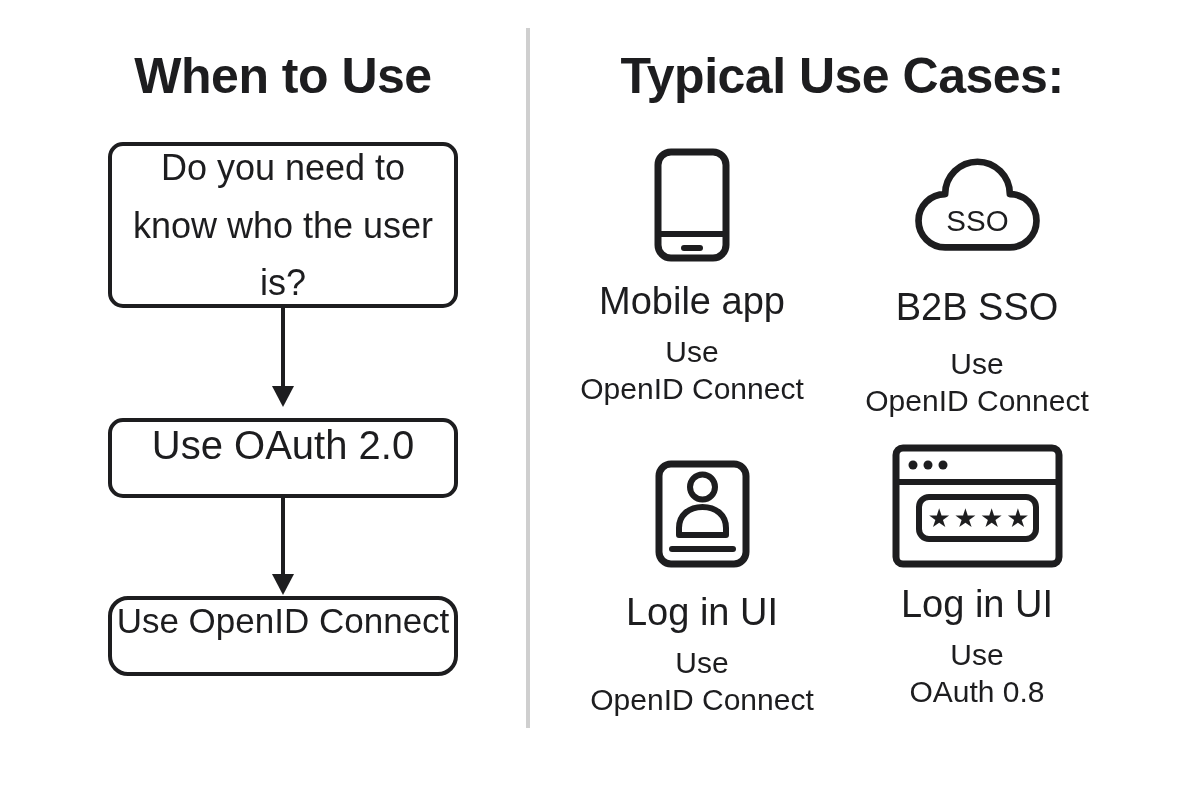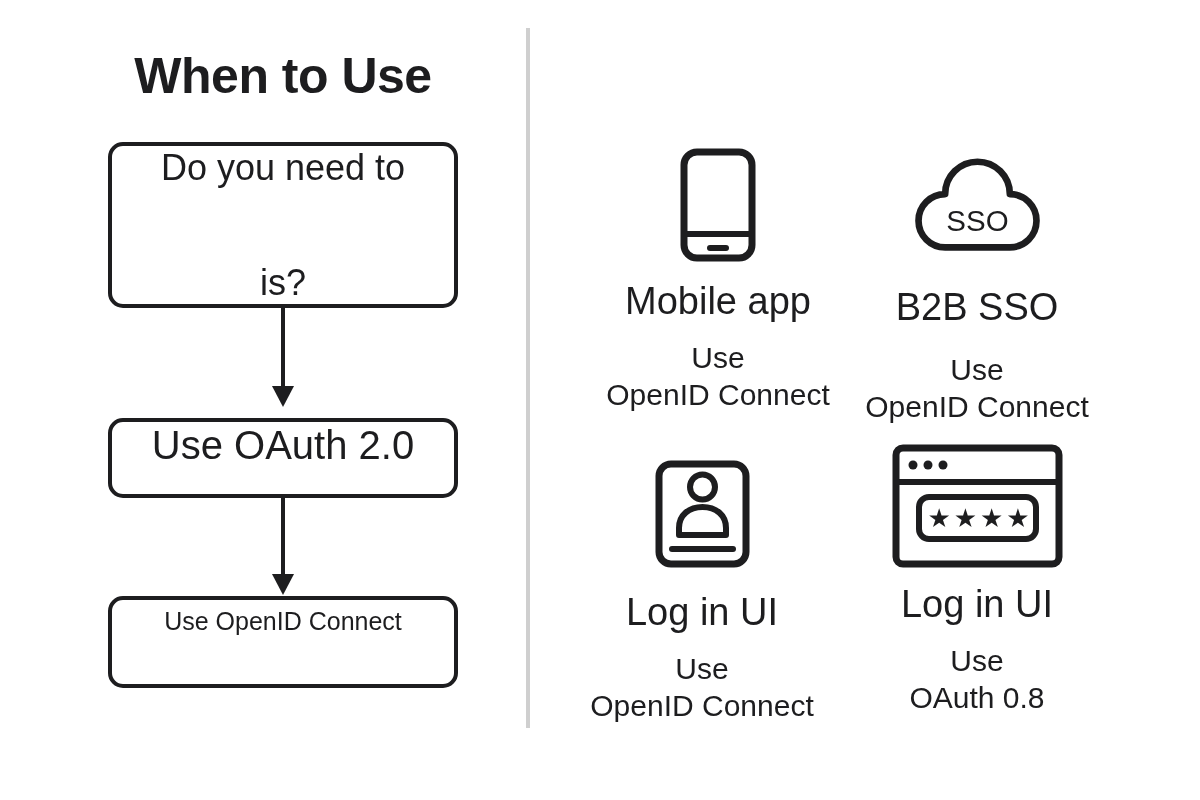--- a/index.html
+++ b/index.html
@@ -29,91 +29,93 @@
     border:4px solid var(--ink,#1d1d1f);
     border-radius:15px;
     background:var(--background,#fff);
     display:flex; flex-direction:column;
     align-items:center; justify-content:space-between;
     text-align:center;
     font-weight:500;
   }
   .box-question { top:142px; height:166px; font-size:36px; line-height:43px; }
   .box-oauth    { top:418px; height:80px;  font-size:40px; line-height:46px; }
-  .box-oidc     { top:596px; height:92px;  font-size:25px; line-height:42px; }
+  .box-oidc     { top:596px; height:80px;  font-size:35px; line-height:42px;border-radius:20px; }
 
   .flow-arrow { position:absolute; left:271px; width:24px; height:100px; }
   .arrow-1 { top:308px; }
   .arrow-2 { top:498px; }
 
   
   .divider {
     position:absolute;
     left:526px; top:28px;
     width:4px; height:700px;
     background:var(--divider,#cfcfcf);
   }
 
   
   .cell {
     position:absolute;
     width:280px;
     display:flex; flex-direction:column; align-items:center;
     text-align:center;
   }
-  .cell-r1c1 { left:578px; top:143px; }
+  .cell-r1c1 { left:552px; top:143px; }
   .cell-r1c2 { left:837px; top:143px;gap:6px; }
   .cell-r2c1 { left:562px; top:442px; }
   .cell-r2c2 { left:837px; top:442px; }
 
   .icon-wrap {
     display:flex; align-items:center; justify-content:center;
   }
   .iw-row1 { height:124px; }
   .iw-row2 { height:128px; }
   .card-shift { margin-top:8px; }
 
   .cell-label {
     margin-top:12px;
     font-size:38px; line-height:44px; font-weight:500;
   }
   .cell-sub {
-    margin-top:16px;
+    margin-top:10px;
     font-size:30px; line-height:37px; font-weight:400;
   }
   svg { display:block; }
 </style>
 </head>
 <body>
 
 <div class="canvas">
 
   <h1 class="panel-title title-left">When to Use</h1>
 
   <div class="flow-box box-question">
     <div>Do you need to</div>
+    <div>know who the user</div>
     <div>is?</div>
   </div>
 
   <svg class="flow-arrow arrow-1" viewBox="0 0 24 100" fill="none" xmlns="http://www.w3.org/2000/svg">
     <line x1="12" y1="0" x2="12" y2="80" stroke="currentColor" stroke-width="4"></line>
     <path d="M 1 78 L 23 78 L 12 99 Z" fill="currentColor"></path>
   </svg>
 
   <div class="flow-box box-oauth">Use OAuth 2.0</div>
 
   <svg class="flow-arrow arrow-2" viewBox="0 0 24 100" fill="none" xmlns="http://www.w3.org/2000/svg">
     <line x1="12" y1="0" x2="12" y2="78" stroke="currentColor" stroke-width="4"></line>
     <path d="M 1 76 L 23 76 L 12 97 Z" fill="currentColor"></path>
   </svg>
 
   <div class="flow-box box-oidc">Use OpenID Connect</div>
 
   <div class="divider"></div>
 
+  <h1 class="panel-title title-right">Typical Use Cases:</h1>
 
   <div class="cell cell-r1c1">
     <div class="icon-wrap iw-row1">
       <svg width="76" height="114" viewBox="0 0 76 114" fill="none" xmlns="http://www.w3.org/2000/svg">
         <rect x="4" y="4" width="68" height="106" rx="13" stroke="currentColor" stroke-width="7"></rect>
         <line x1="4" y1="86" x2="72" y2="86" stroke="currentColor" stroke-width="6"></line>
         <line x1="30" y1="100" x2="46" y2="100" stroke="currentColor" stroke-width="6" stroke-linecap="round"></line>
       </svg>
     </div>
     <div class="cell-label">Mobile app</div>

